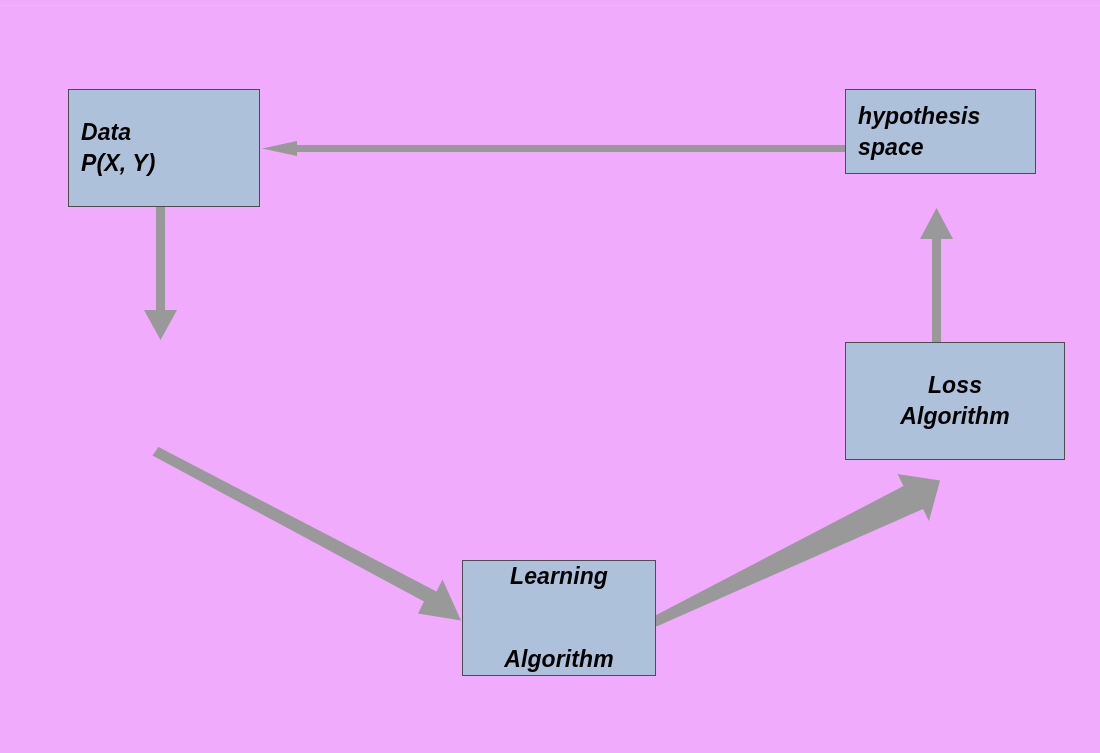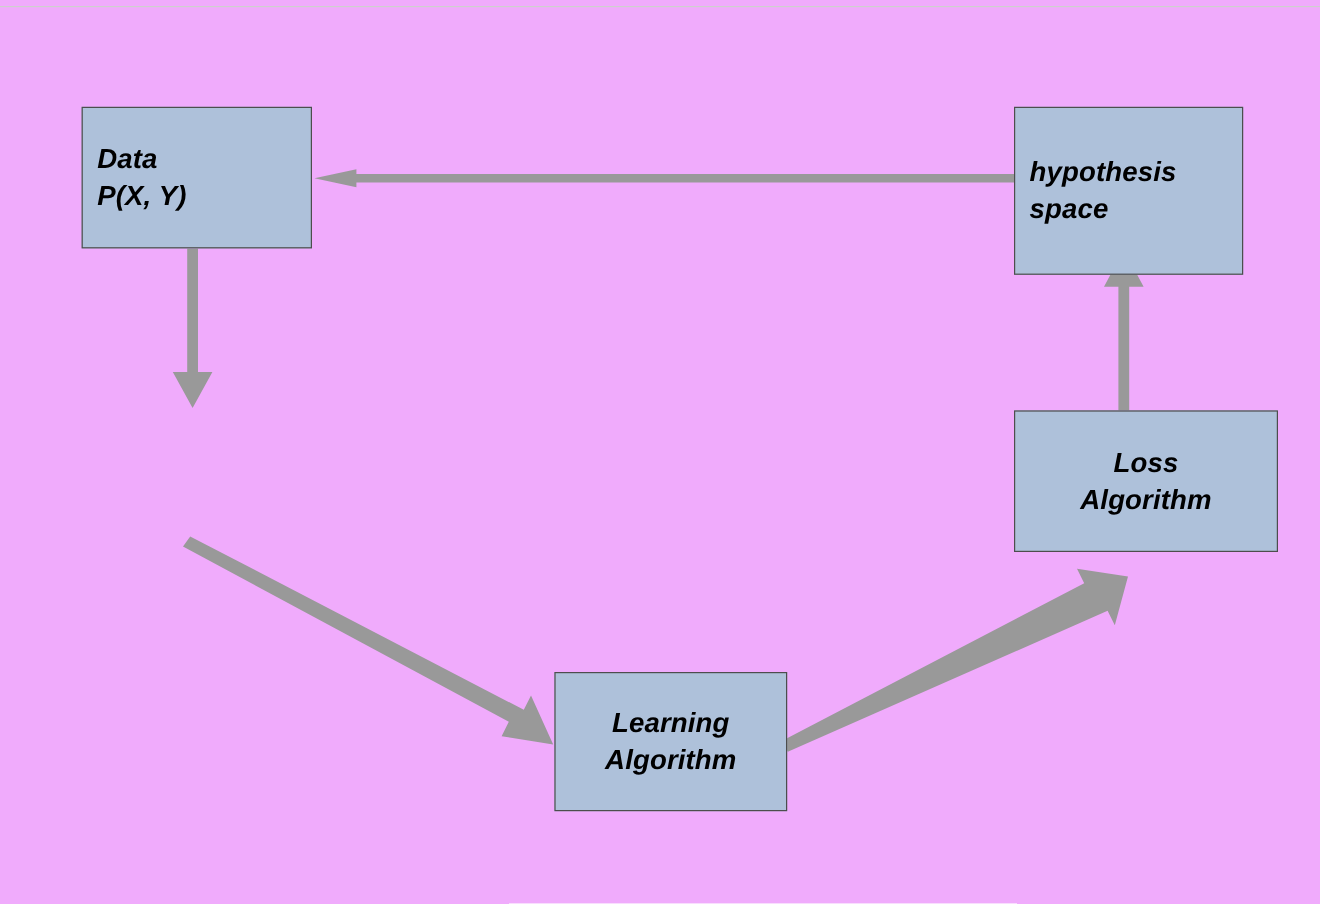--- a/index.html
+++ b/index.html
@@ -51,24 +51,24 @@
     text-align: left;
     padding-left: 12px;
   }
   .align-center {
     align-items: center;
     text-align: center;
   }
 
   
   #node-data-distribution { left: 68px;  top: 89px;  width: 192px; height: 118px; }
-  #node-hypothesis-space  { left: 845px; top: 89px;  width: 191px; height: 140px; }
+  #node-hypothesis-space  { left: 845px; top: 89px;  width: 191px; height: 85px; }
   #node-training-dataset  { left: 68px;  top: 342px; width: 192px; height: 118px; }
   #node-loss-function     { left: 845px; top: 342px; width: 220px; height: 118px; }
-  #node-learning-algorithm{ left: 462px; top: 560px; width: 194px; height: 116px; }
+  #node-learning-algorithm{ left: 462px; top: 560px; width: 194px; height: 116px; justify-content: space-between; }
 </style>
 </head>
 <body>
 
 <div id="canvas">
 
   <div class="top-rule"></div>
 
   <svg id="diagram-svg" viewBox="0 0 1100 753" xmlns="http://www.w3.org/2000/svg">
 

